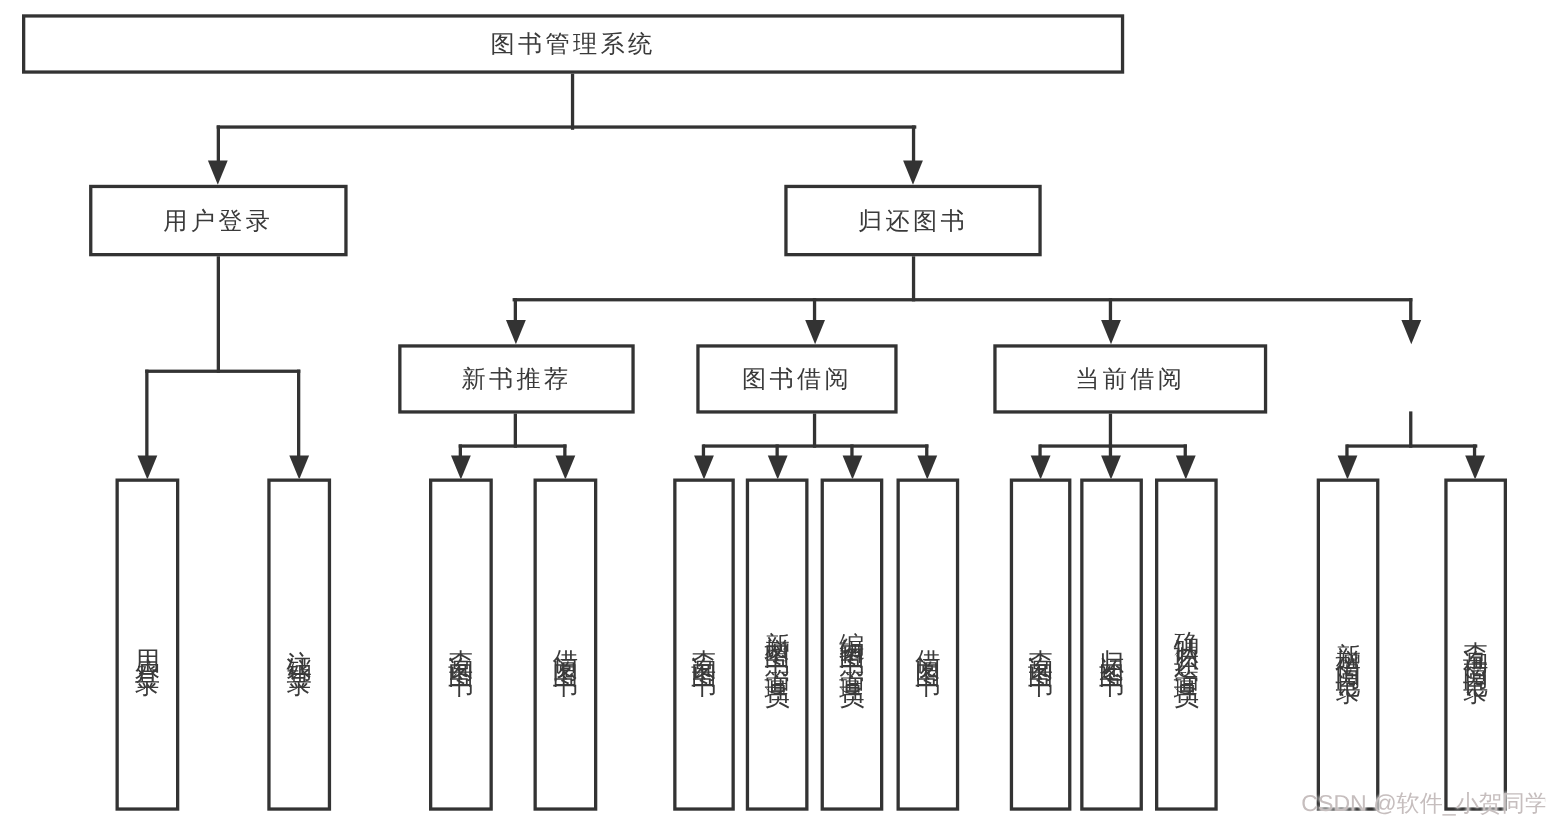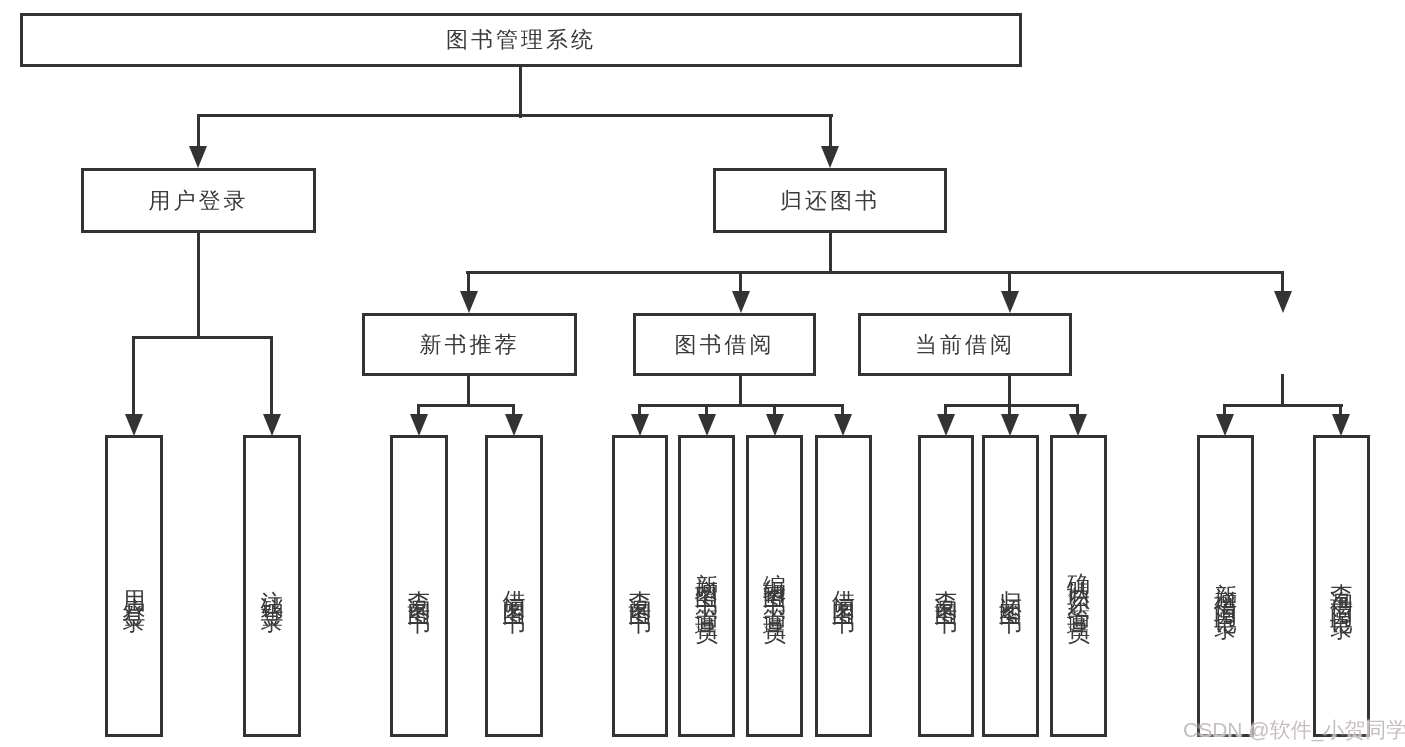--- a/index.html
+++ b/index.html
@@ -81,21 +81,21 @@
   <div class="box" style="left:713px;top:168px;width:234px;height:65px">
     <span class="lbl">归还图书</span>
   </div>
 
   <div class="box" style="left:362px;top:313px;width:215px;height:63px">
     <span class="lbl">新书推荐</span>
   </div>
   <div class="box" style="left:633px;top:313px;width:183px;height:63px">
     <span class="lbl">图书借阅</span>
   </div>
-  <div class="box" style="left:858px;top:313px;width:214px;height:63px">
+  <div class="box" style="left:903px;top:313px;width:249px;height:63px">
     <span class="lbl">当前借阅</span>
   </div>
 
   <div class="box leaf" style="left:105px;top:435px;width:58px;height:302px">
     <span class="lbl">用户登录</span>
   </div>
   <div class="box leaf" style="left:243px;top:435px;width:58px;height:302px">
     <span class="lbl">注销登录</span>
   </div>
   <div class="box leaf" style="left:390px;top:435px;width:58px;height:302px">

